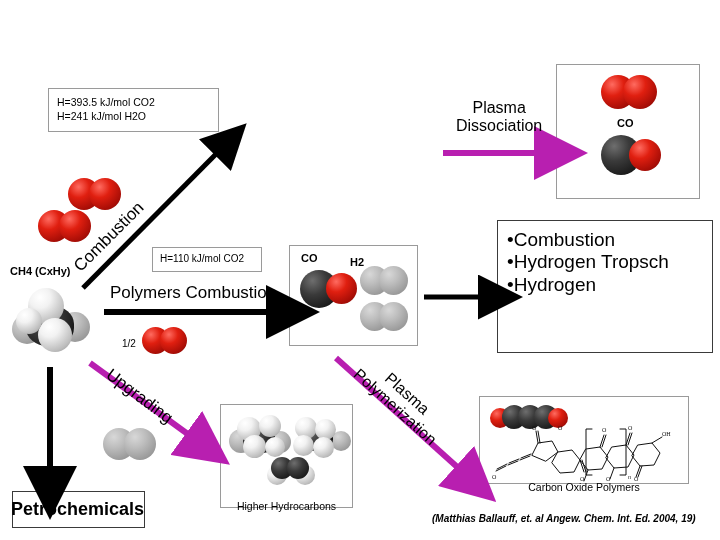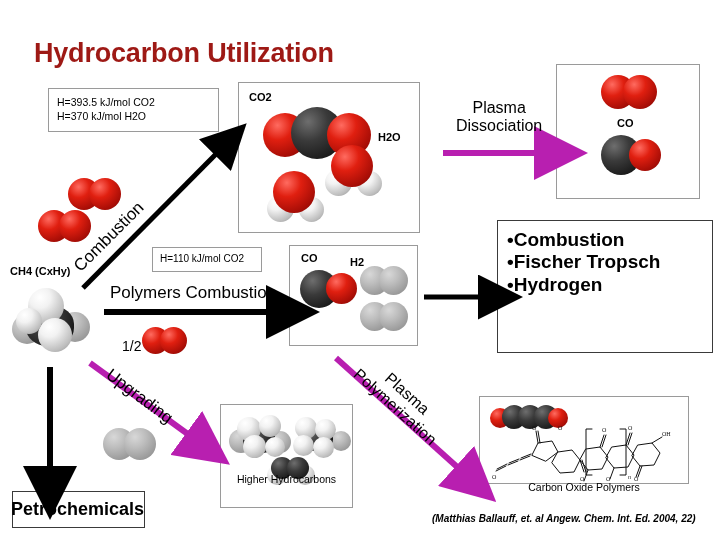--- a/index.html
+++ b/index.html
@@ -18,26 +18,26 @@
 
   
   .box{border:1px solid #9a9a9a;background:#ffffff;box-sizing:border-box;}
   .box.dark{border:1px solid #3a3a3a;}
   .note{
     font-size:10.5px;color:#000;line-height:1.35;padding:6px 8px;white-space:nowrap;
   }
 
   
   .lbl{font-size:11px;font-weight:bold;color:#000;white-space:nowrap;}
-  .lbl-sm{font-size:14px;color:#000;white-space:nowrap;}
+  .lbl-sm{font-size:10px;color:#000;white-space:nowrap;}
   .plain{font-size:17px;color:#000;white-space:nowrap;}
   .plain2{font-size:16px;color:#000;white-space:nowrap;line-height:1.15;}
   .caption{font-size:10.5px;color:#000;white-space:nowrap;}
 
-  .bullets{font-size:19px;font-weight:bold;line-height:1.18;color:#000;padding:8px 9px;}
+  .bullets{font-size:19px;font-weight:normal;line-height:1.18;color:#000;padding:8px 9px;}
   .bullets div{white-space:nowrap;}
 
   #petro-label{font-size:18px;font-weight:bold;color:#000;}
   #citation{font-size:10px;font-style:italic;font-weight:bold;color:#000;white-space:nowrap;}
 
   
   .rot{transform-origin:0 0;}
 
   
   .atom{position:absolute;border-radius:50%;}
@@ -47,56 +47,32 @@
   .a-g{background:radial-gradient(circle at 34% 28%, #d8d8d8 0%, #bdbdbd 35%, #9a9a9a 75%, #7d7d7d 100%);}
   .mol{position:absolute;}
 
   svg{display:block;overflow:visible;}
 </style>
 </head>
 <body>
 
 <div class="stage">
 
-  <div id="title" class="abs">Hydrocarbon Utilization</div>
 
   <div class="abs box" style="left:48px;top:88px;width:171px;height:44px;">
     <div class="note">
       <div>H=393.5 kJ/mol CO2</div>
-      <div>H=370 kJ/mol H2O</div>
+      <div>H=241 kJ/mol H2O</div>
     </div>
   </div>
 
   <div class="abs box" style="left:152px;top:247px;width:110px;height:25px;">
     <div class="note" style="padding:4px 7px;font-size:10px;">H=110 kJ/mol CO2</div>
   </div>
 
-  <div class="abs box" style="left:238px;top:82px;width:182px;height:151px;">
-
-    <div class="abs lbl" style="left:10px;top:8px;">CO2</div>
-    <div class="abs lbl" style="left:139px;top:48px;">H2O</div>
-
-    <div class="mol" style="left:24px;top:24px;width:120px;height:54px;">
-      <div class="atom a-o" style="left:0px;top:6px;width:44px;height:44px;"></div>
-      <div class="atom a-c" style="left:28px;top:0px;width:52px;height:52px;"></div>
-      <div class="atom a-o" style="left:64px;top:6px;width:44px;height:44px;"></div>
-    </div>
-
-    <div class="mol" style="left:86px;top:62px;width:62px;height:54px;">
-      <div class="atom a-h" style="left:0px;top:24px;width:27px;height:27px;"></div>
-      <div class="atom a-h" style="left:32px;top:26px;width:25px;height:25px;"></div>
-      <div class="atom a-o" style="left:6px;top:0px;width:42px;height:42px;"></div>
-    </div>
-
-    <div class="mol" style="left:28px;top:88px;width:62px;height:54px;">
-      <div class="atom a-h" style="left:0px;top:24px;width:27px;height:27px;"></div>
-      <div class="atom a-h" style="left:32px;top:26px;width:25px;height:25px;"></div>
-      <div class="atom a-o" style="left:6px;top:0px;width:42px;height:42px;"></div>
-    </div>
-  </div>
 
   <div class="abs box" style="left:556px;top:64px;width:144px;height:135px;">
 
     <div class="mol" style="left:44px;top:10px;width:60px;height:36px;">
       <div class="atom a-o" style="left:0px;top:0px;width:34px;height:34px;"></div>
       <div class="atom a-o" style="left:22px;top:0px;width:34px;height:34px;"></div>
     </div>
 
     <div class="abs lbl" style="left:60px;top:52px;">CO</div>
 
@@ -122,21 +98,21 @@
     </div>
     <div class="mol" style="left:70px;top:56px;width:50px;height:30px;">
       <div class="atom a-g" style="left:0px;top:0px;width:29px;height:29px;"></div>
       <div class="atom a-g" style="left:19px;top:0px;width:29px;height:29px;"></div>
     </div>
   </div>
 
   <div class="abs box dark" style="left:497px;top:220px;width:216px;height:133px;">
     <div class="bullets">
       <div><span>•</span><span>Combustion</span></div>
-      <div><span>•</span><span>Fischer Tropsch</span></div>
+      <div><span>•</span><span>Hydrogen Tropsch</span></div>
       <div><span>•</span><span>Hydrogen</span></div>
     </div>
   </div>
 
   <div class="abs box" style="left:220px;top:404px;width:133px;height:104px;">
 
     <div class="mol" style="left:8px;top:10px;width:62px;height:44px;">
       <div class="atom a-g" style="left:0px;top:14px;width:24px;height:24px;"></div>
       <div class="atom a-g" style="left:40px;top:16px;width:22px;height:22px;"></div>
       <div class="atom a-c" style="left:14px;top:12px;width:32px;height:26px;border-radius:40%;"></div>
@@ -155,21 +131,21 @@
       <div class="atom a-h" style="left:22px;top:20px;width:21px;height:21px;"></div>
     </div>
 
     <div class="mol" style="left:46px;top:52px;width:48px;height:28px;">
       <div class="atom a-h" style="left:0px;top:8px;width:20px;height:20px;"></div>
       <div class="atom a-h" style="left:28px;top:8px;width:20px;height:20px;"></div>
       <div class="atom a-c" style="left:4px;top:0px;width:22px;height:22px;"></div>
       <div class="atom a-c" style="left:20px;top:0px;width:22px;height:22px;"></div>
     </div>
 
-    <div class="abs caption" style="left:50%;top:68px;transform:translateX(-50%);">Higher Hydrocarbons</div>
+    <div class="abs caption" style="left:50%;top:95px;transform:translateX(-50%);">Higher Hydrocarbons</div>
   </div>
 
   <div class="abs box" style="left:479px;top:396px;width:210px;height:88px;">
 
     <div class="mol" style="left:10px;top:8px;width:78px;height:26px;">
       <div class="atom a-o" style="left:0px;top:3px;width:20px;height:20px;"></div>
       <div class="atom a-c" style="left:12px;top:0px;width:24px;height:24px;"></div>
       <div class="atom a-c" style="left:28px;top:0px;width:24px;height:24px;"></div>
       <div class="atom a-c" style="left:44px;top:0px;width:24px;height:24px;"></div>
       <div class="atom a-o" style="left:58px;top:3px;width:20px;height:20px;"></div>
@@ -289,15 +265,15 @@
   <div class="abs plain2" style="left:456px;top:99px;text-align:center;">
     <div>Plasma</div>
     <div>Dissociation</div>
   </div>
 
   <div class="abs plain2 rot" style="left:374px;top:352px;transform:rotate(42deg);text-align:center;line-height:1.1;">
     <div>Plasma</div>
     <div>Polymerization</div>
   </div>
 
-  <div id="citation" class="abs" style="left:432px;top:513px;">(Matthias Ballauff, et. al Angew. Chem. Int. Ed. 2004, 22)</div>
+  <div id="citation" class="abs" style="left:432px;top:513px;">(Matthias Ballauff, et. al Angew. Chem. Int. Ed. 2004, 19)</div>
 
 </div>
 
 </body></html>

